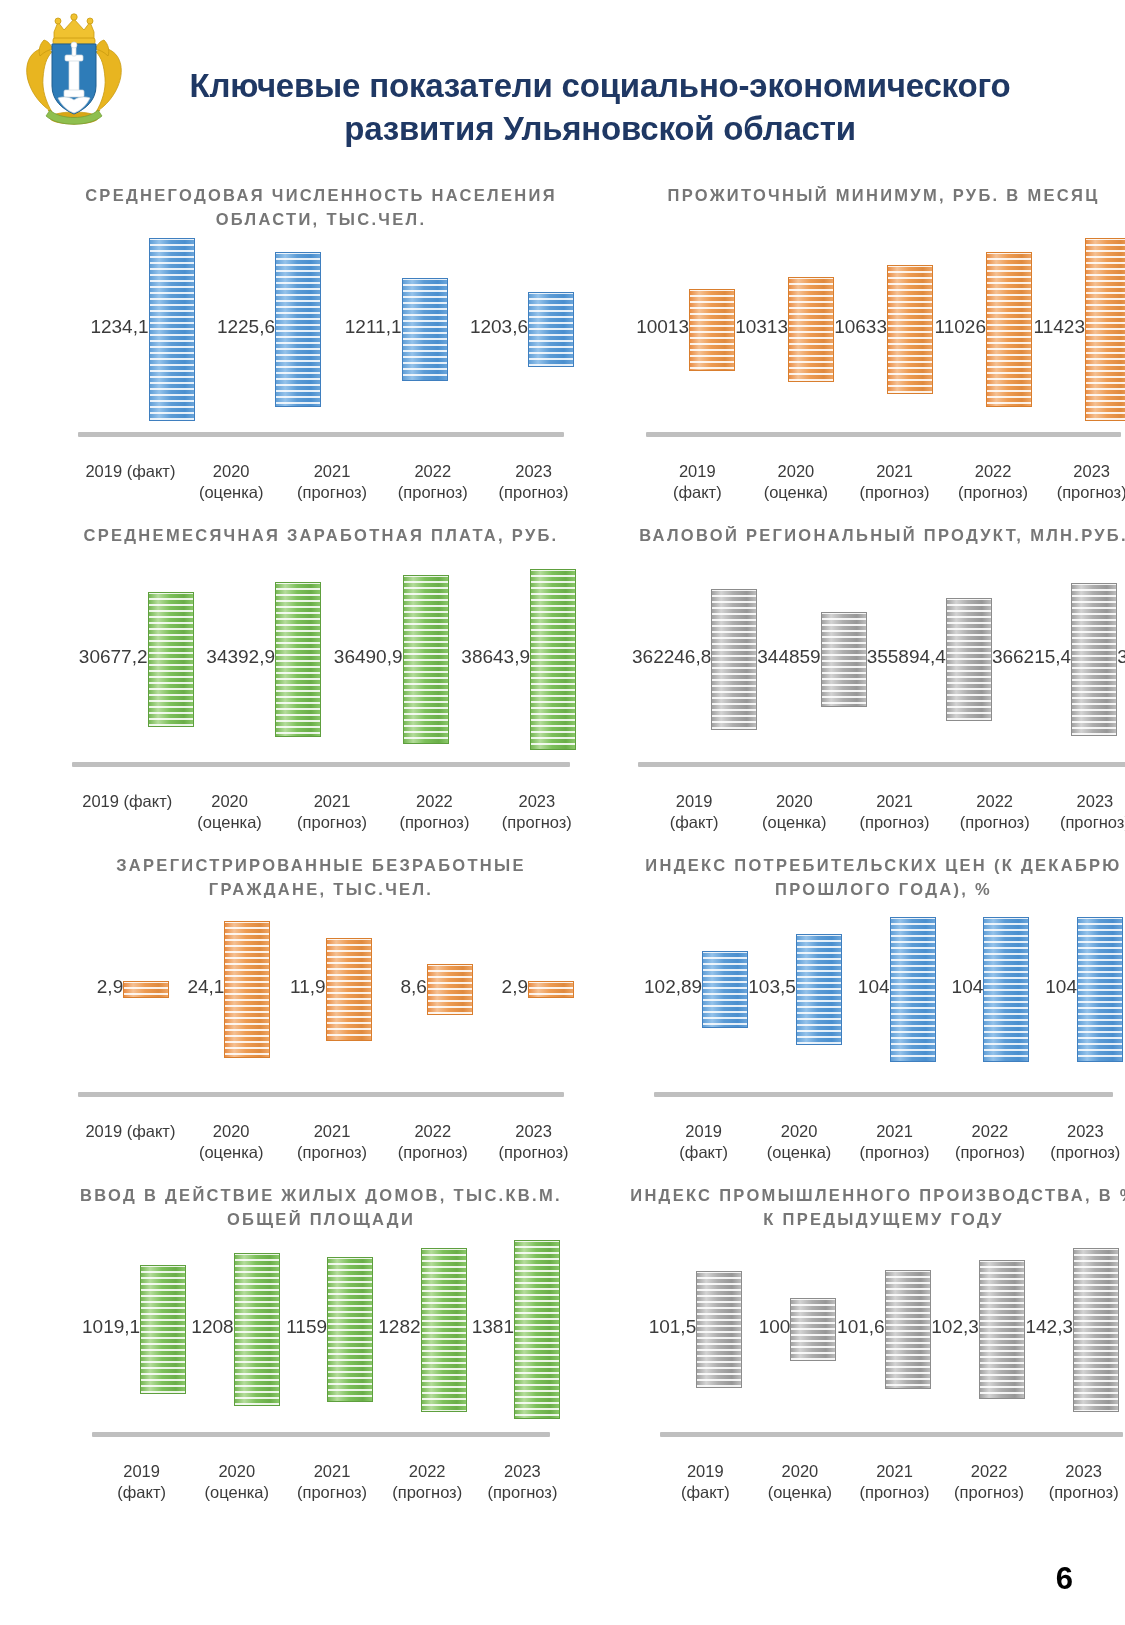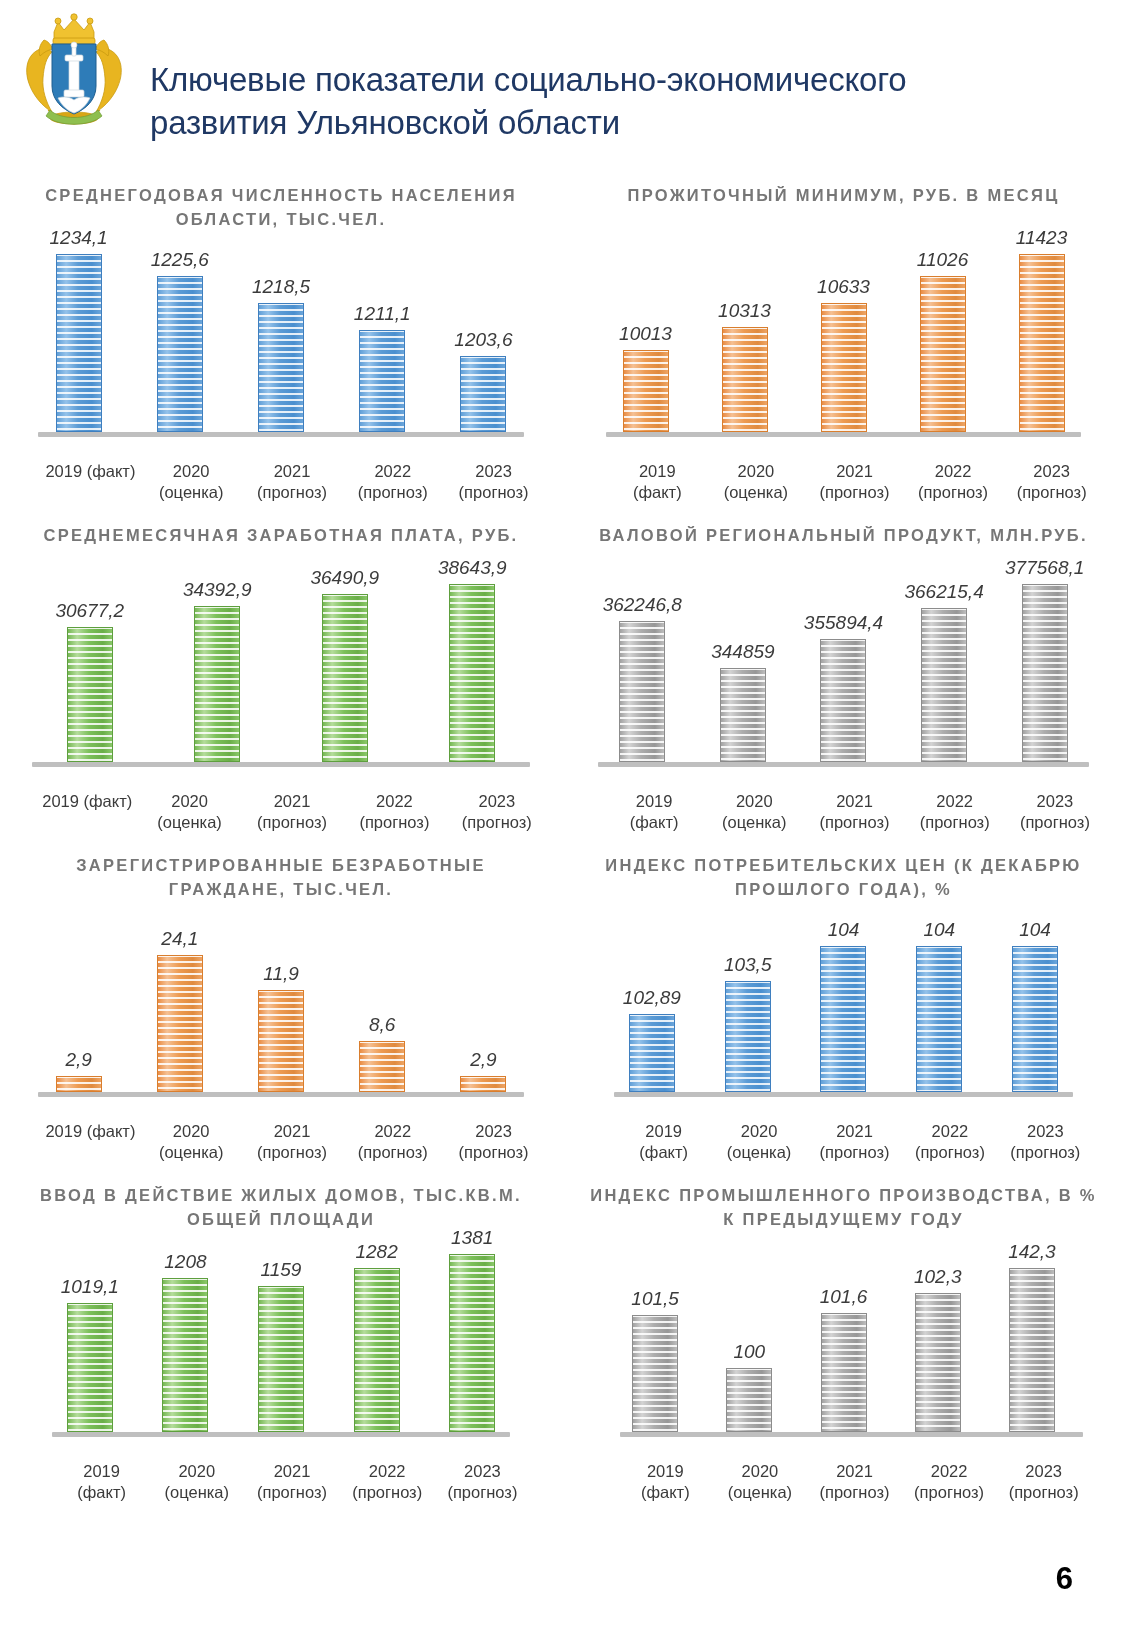--- a/index.html
+++ b/index.html
@@ -27,40 +27,42 @@
   .emblem {
     position: absolute;
     left: 18px;
     top: 10px;
     width: 112px;
     height: 122px;
   }
   .slide-title {
     position: absolute;
     left: 150px;
-    top: 58px;
+    top: 64px;
     width: 900px;
-    text-align: left;
+    text-align: center;
     font-size: 33px;
     line-height: 43px;
     color: #1F3864;
     font-family: "Liberation Sans", sans-serif;
     letter-spacing: -0.2px;
+    font-weight: bold;
   }
 
   
   .charts {
     position: absolute;
     top: 165px;
     left: 0;
     width: 926px;
     height: 1400px;
     display: grid;
     grid-template-columns: 562px 563px;
     grid-template-rows: 340px 330px 330px 340px;
+    padding-left: 40px;
   }
   .chart {
     position: relative;
     padding: 0 20px;
   }
   .chart-title {
     text-align: center;
     font-size: 16.5px;
     font-weight: bold;
     letter-spacing: 2.3px;
@@ -88,24 +90,23 @@
     height: 100%;
     display: flex;
     align-items: flex-end;
     justify-content: space-around;
   }
   .barcell {
     position: relative;
     flex: 1 1 0;
     height: 100%;
     display: flex;
-    flex-direction: column;
+    flex-direction: row;
     justify-content: flex-end;
     align-items: center;
-    font-style: italic;
   }
   .barlabel {
     font-size: 19px;
     color: #3B3B3B;
     font-family: "Liberation Sans", sans-serif;
     margin-bottom: 5px;
     white-space: nowrap;
   }
   .bar {
     width: 46px;
@@ -223,24 +224,20 @@
         <div class="bars" style="padding:0 28px;">
           <div class="barcell">
             <div class="barlabel">1234,1</div>
             <div class="bar blue" style="height:89%"></div>
           </div>
           <div class="barcell">
             <div class="barlabel">1225,6</div>
             <div class="bar blue" style="height:76%"></div>
           </div>
           <div class="barcell">
-            <div class="barlabel">1218,5</div>
-            <div class="bar blue" style="height:63%"></div>
-          </div>
-          <div class="barcell">
             <div class="barlabel">1211,1</div>
             <div class="bar blue" style="height:50%"></div>
           </div>
           <div class="barcell">
             <div class="barlabel">1203,6</div>
             <div class="bar blue" style="height:37%"></div>
           </div>
         </div>
       </div>
       <div class="xlabels" style="padding:0 18px;">

